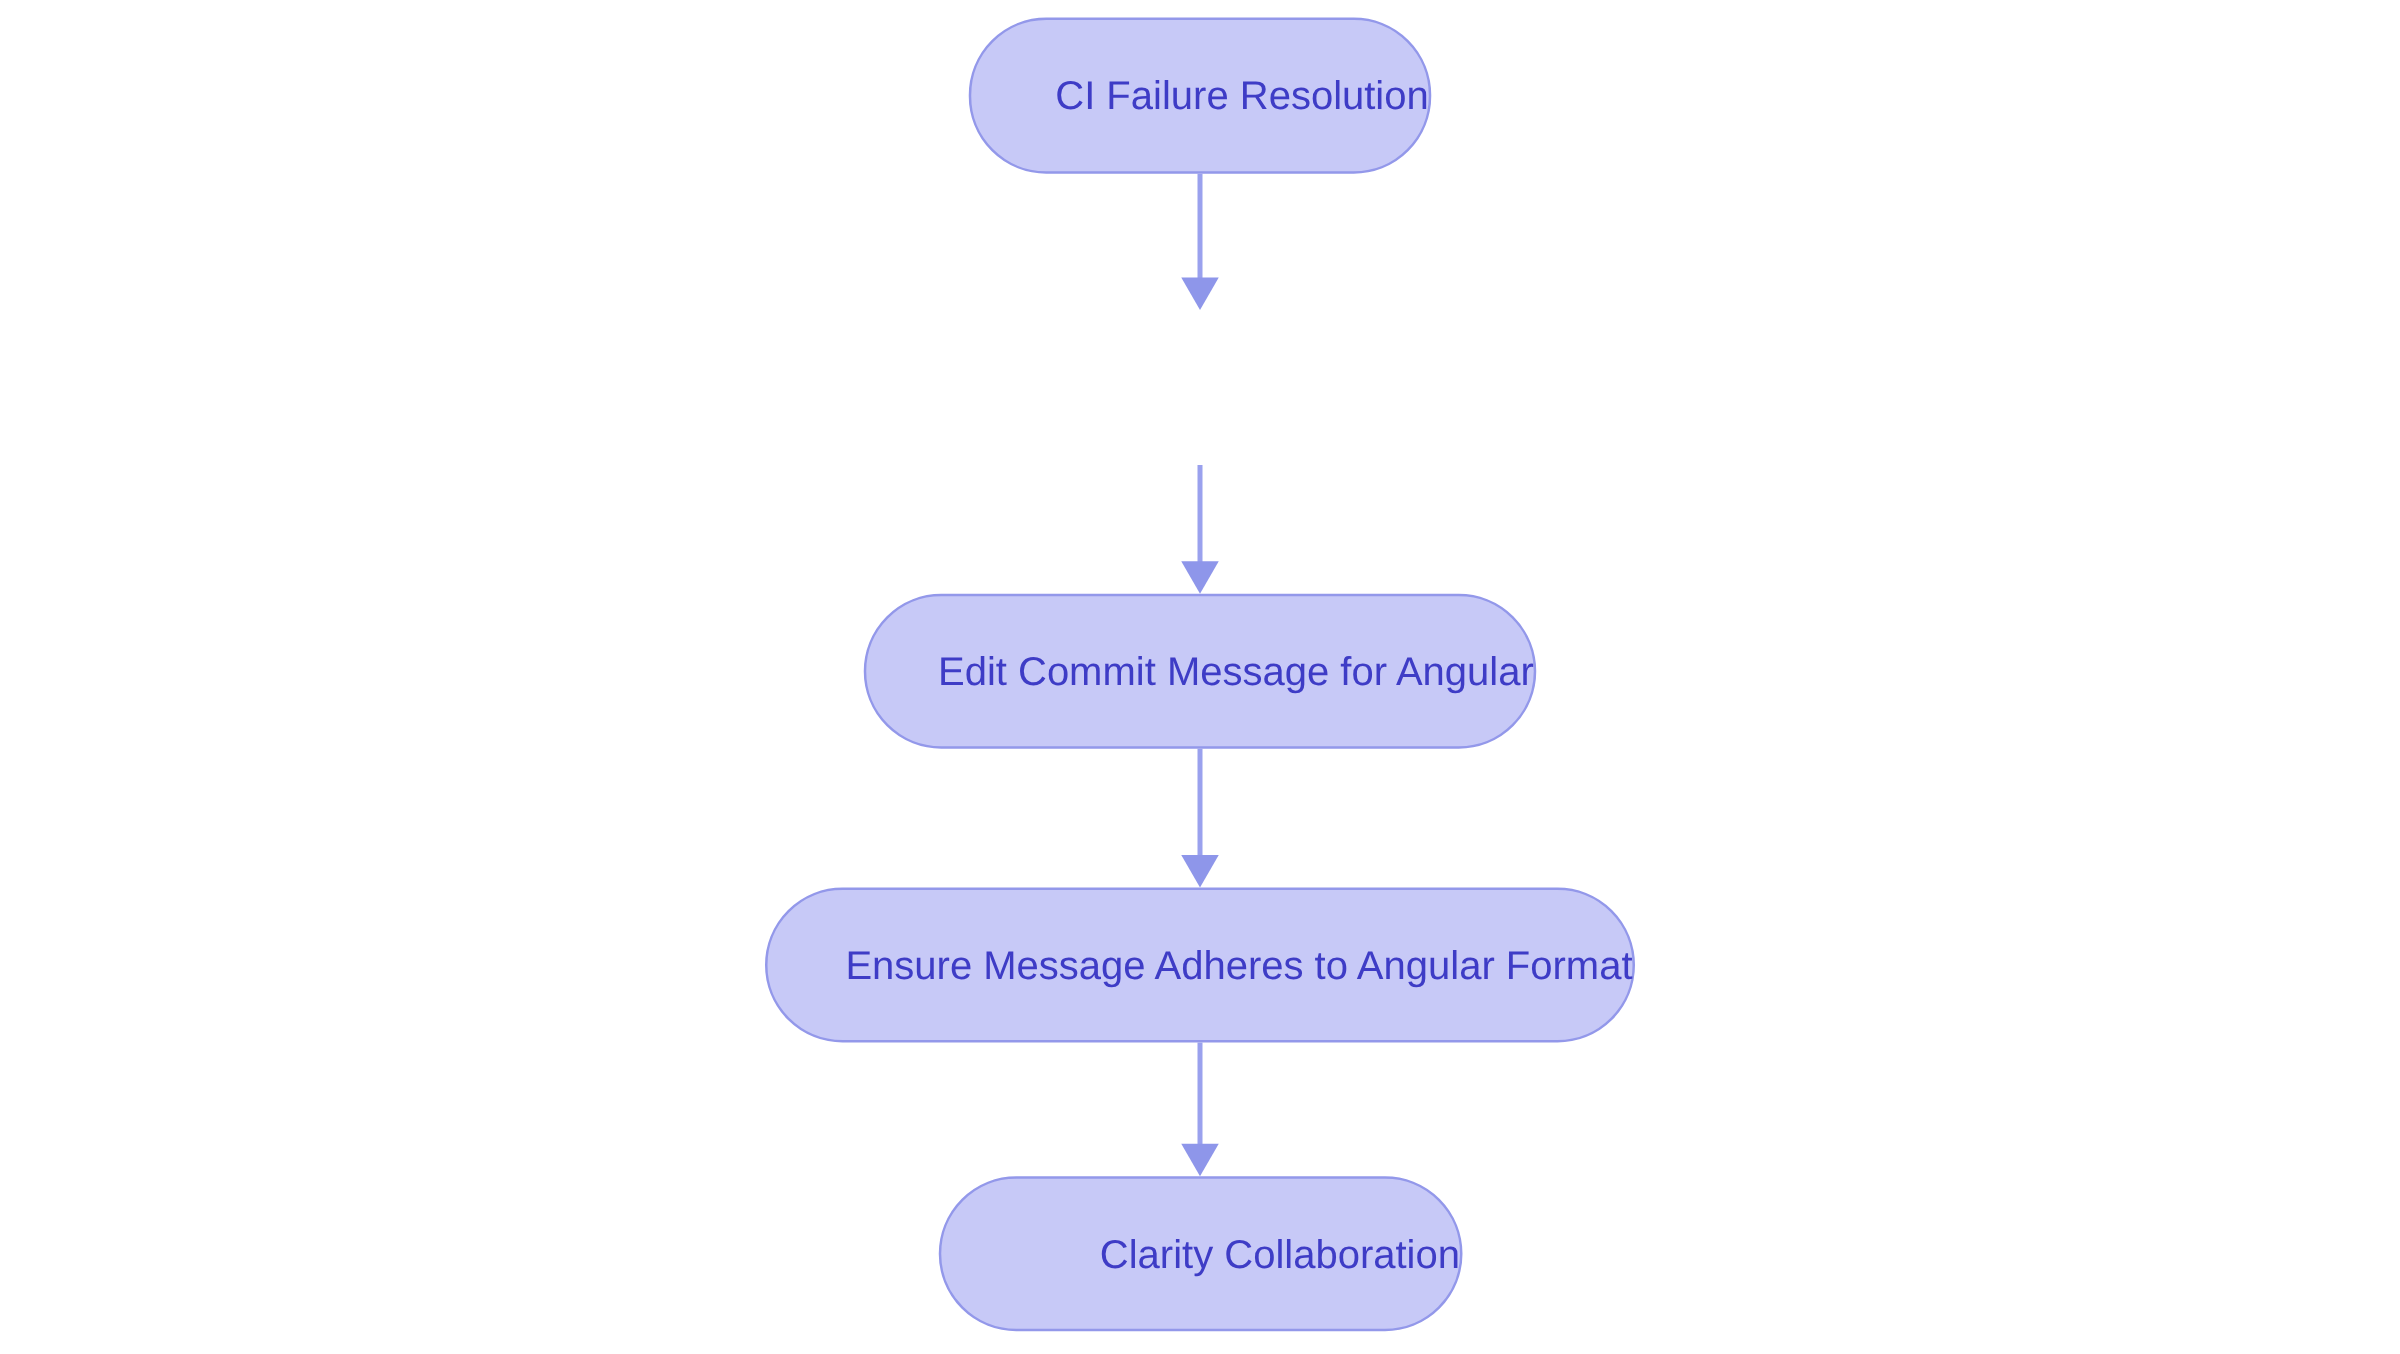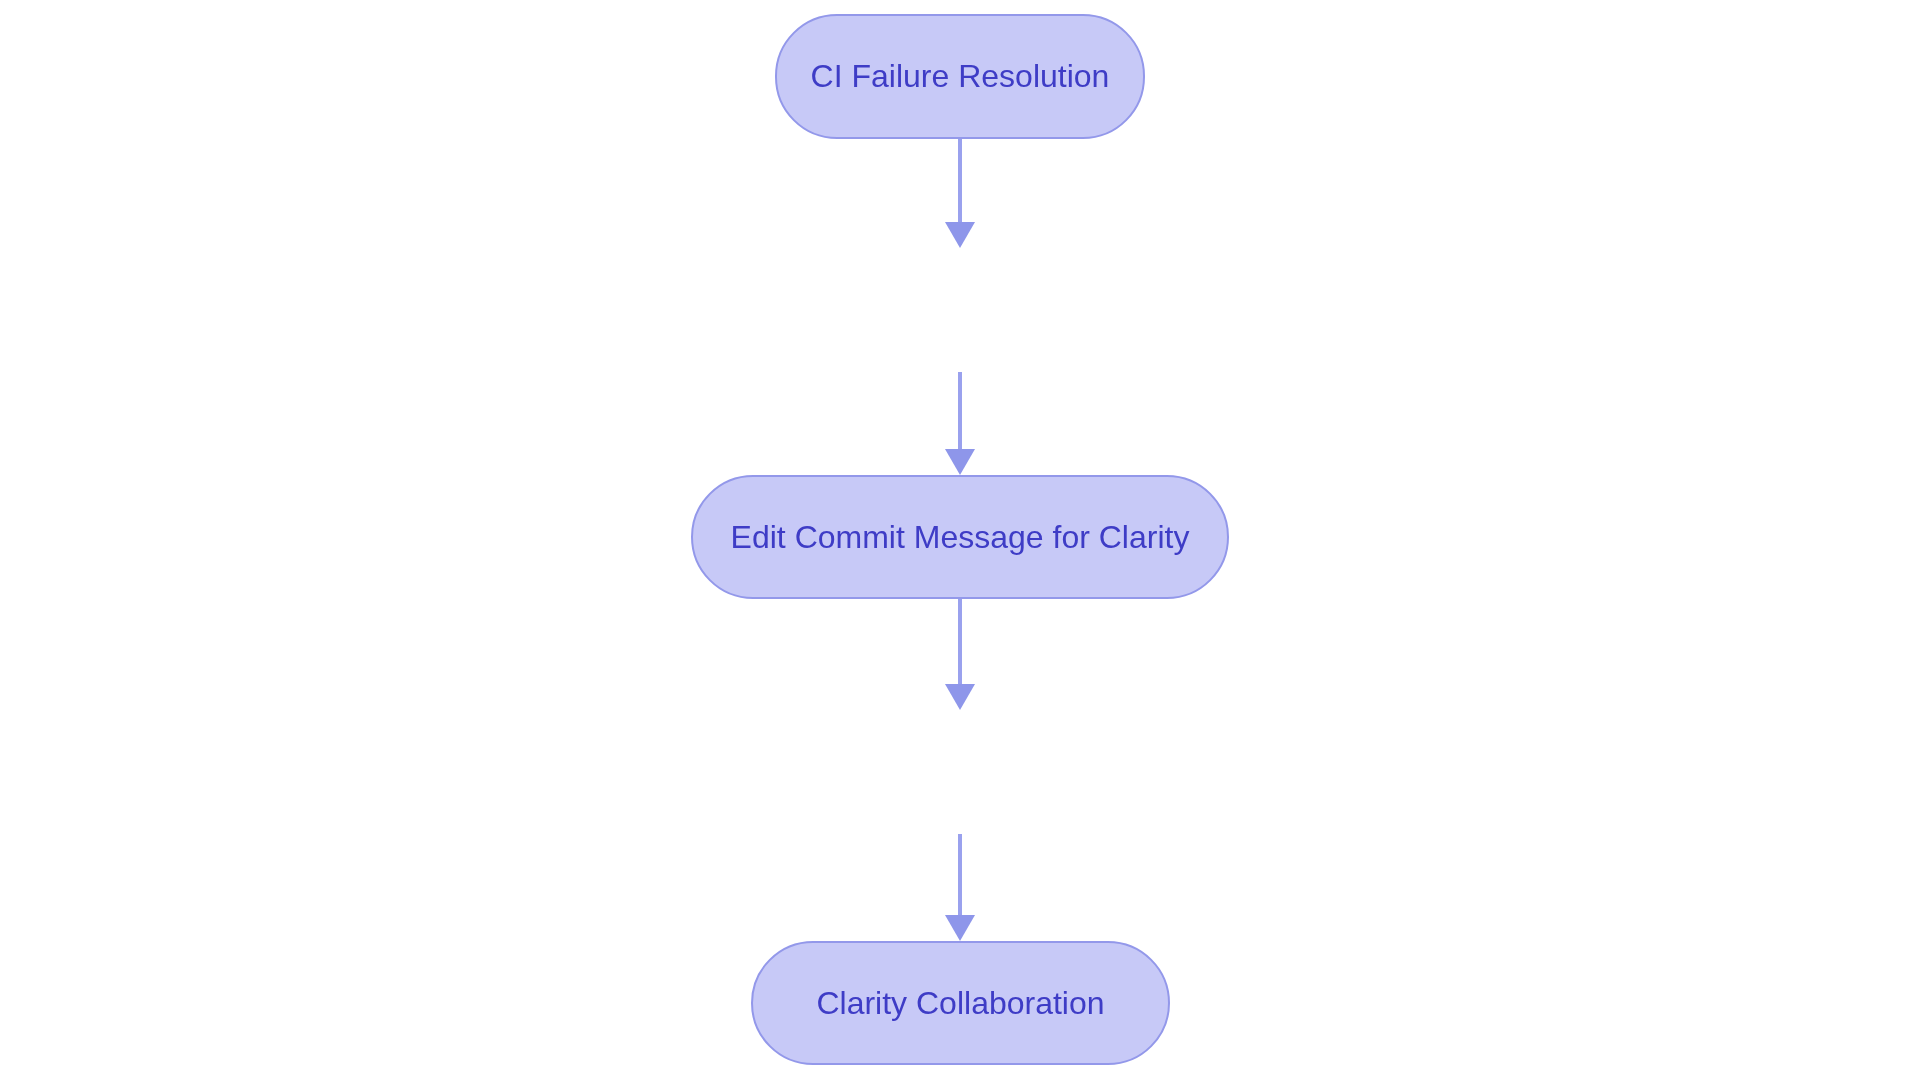--- a/index.html
+++ b/index.html
@@ -21,21 +21,21 @@
     width: 1920px;
     height: 1083px;
     background: var(--background);
     font-family: "Liberation Sans", "DejaVu Sans", sans-serif;
     overflow: hidden;
   }
   .node {
     position: absolute;
     display: flex;
     align-items: center;
-    justify-content: center;
+    justify-content: flex-end;
     background: var(--node-fill);
     border: 2px solid var(--node-border);
     border-radius: 62px;
     color: var(--node-text);
     font-size: 32px;
     line-height: 1.2;
     text-align: center;
     white-space: nowrap;
   }
   .n1 { left: 775px; top: 14px;  width: 370px; height: 125px; }
@@ -86,28 +86,31 @@
     <div class="head"></div>
   </div>
 
 
   <div class="arrow a2">
     <div class="shaft"></div>
     <div class="head"></div>
   </div>
 
   <div class="node n3">
-    <span>Edit Commit Message for Clarity</span>
+    <span>Edit Commit Message for Angular</span>
   </div>
 
   <div class="arrow a3">
     <div class="shaft"></div>
     <div class="head"></div>
   </div>
 
+  <div class="node n4">
+    <span>Ensure Message Adheres to Angular Format</span>
+  </div>
 
   <div class="arrow a4">
     <div class="shaft"></div>
     <div class="head"></div>
   </div>
 
   <div class="node n5">
     <span>Clarity Collaboration</span>
   </div>
 

